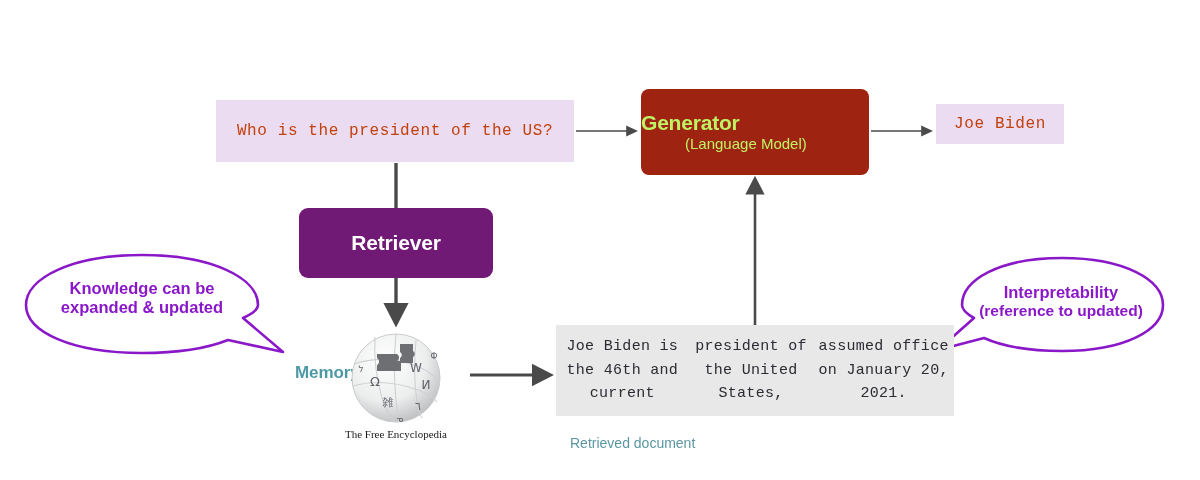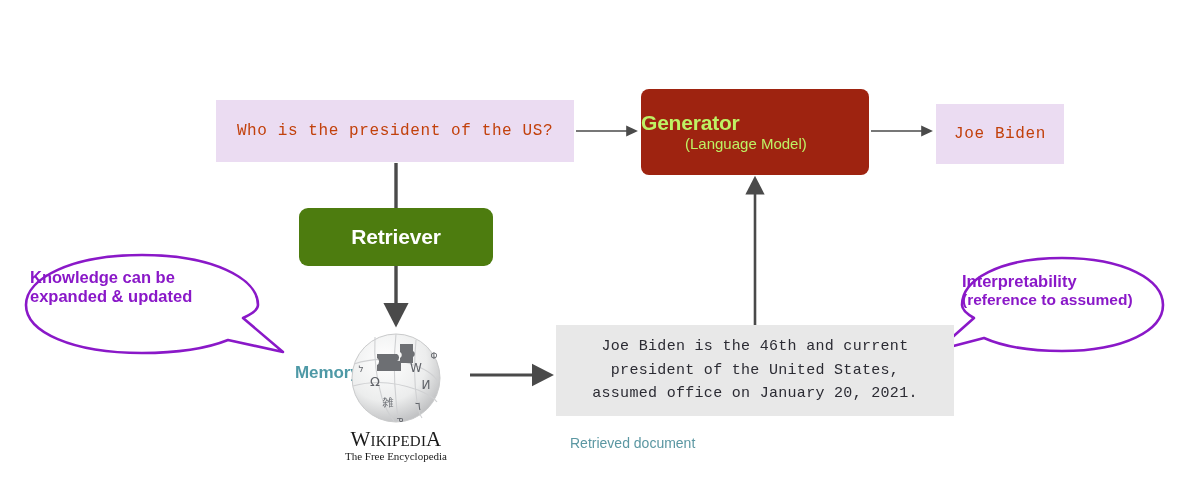--- a/index.html
+++ b/index.html
@@ -16,57 +16,57 @@
   }
 
   
   .lav-box{
     position:absolute;background:#EBDCF2;color:#c2410c;
     font-family:Liberation Mono, monospace;
     display:flex;align-items:center;justify-content:center;
     font-size:16px;letter-spacing:.6px;
   }
   #question-box{left:216px;top:100px;width:358px;height:62px;}
-  #answer-box{left:936px;top:104px;width:128px;height:60px;}
+  #answer-box{left:936px;top:104px;width:128px;height:40px;}
 
   #generator-box{
     position:absolute;left:641px;top:89px;width:228px;height:86px;
     background:#9E2310;border-radius:8px;color:#bef264;
     display:flex;flex-direction:column;align-items:flex-start;justify-content:center;
     line-height:1.12;
   }
   #generator-box .g-main{font-size:21px;font-weight:bold;letter-spacing:-.2px;}
   #generator-box .g-sub{font-size:15px;margin-top:2px;margin-left:44px;}
 
   #retriever-box{
-    position:absolute;left:299px;top:208px;width:194px;height:58px;
-    background:#4d7c0f;border-radius:9px;color:#fff;
+    position:absolute;left:299px;top:208px;width:194px;height:70px;
+    background:#701a75;border-radius:9px;color:#fff;
     display:flex;align-items:center;justify-content:center;
     font-size:21px;font-weight:bold;letter-spacing:-.2px;
   }
 
   #doc-box{
     position:absolute;left:556px;top:325px;width:398px;height:91px;
     background:#E8E8E8;color:#2b2b33;
     font-family:"Liberation Mono","DejaVu Sans Mono",monospace;
     font-size:15px;line-height:1.58;letter-spacing:.3px;
-    display:flex;flex-direction:column;align-items:center;justify-content:center;
+    display:flex;flex-direction:row;align-items:center;justify-content:center;
     text-align:center;
   }
   #doc-label{
     position:absolute;left:570px;top:435px;font-size:14px;color:#5B97A2;
   }
 
   #memory-label{
     position:absolute;left:251px;top:363px;font-size:17px;font-weight:bold;
     color:#4E99A6;letter-spacing:-.1px;margin-left:44px;
   }
 
   
-  .bubble-text{position:absolute;color:#8A18C8;}
+  .bubble-text{position:absolute;text-align:center;color:#8A18C8;margin-top:11px;}
   #bubble-left-text{left:30px;top:268px;width:224px;line-height:1.16;}
   #bubble-left-text .l1{font-size:16.5px;font-weight:bold;}
   #bubble-left-text .l2{font-size:14.5px;font-weight:bold;}
   #bubble-right-text{left:962px;top:272px;width:198px;line-height:1.16;}
   #bubble-right-text .l1{font-size:16.5px;font-weight:bold;}
   #bubble-right-text .l2{font-size:15.5px;font-weight:bold;}
 
   
   #wiki{position:absolute;left:330px;top:328px;width:132px;height:140px;}
   #wiki-word{
@@ -175,28 +175,27 @@
       <text class="glyph" x="45" y="58" font-size="13" text-anchor="middle">Ω</text>
       <text class="glyph" x="86" y="44" font-size="12" text-anchor="middle">W</text>
       <text class="glyph" x="96" y="61" font-size="12" text-anchor="middle">И</text>
       <text class="glyph" x="58" y="78" font-size="11" text-anchor="middle">雑</text>
       <text class="glyph" x="88" y="82" font-size="11" text-anchor="middle">٦</text>
       <text class="glyph" x="31" y="44" font-size="9" text-anchor="middle">ל</text>
       <text class="glyph" x="104" y="31" font-size="8" text-anchor="middle">Ф</text>
       <text class="glyph" x="70" y="94" font-size="8" text-anchor="middle">ᓀ</text>
     </svg>
     <div id="wiki-word">
-      <div class="wk">W<small>IKIPEDI</small>A</div>
       <div class="tagline">The Free Encyclopedia</div>
     </div>
   </div>
 
   <div class="bubble-text" id="bubble-left-text">
     <div class="l1">Knowledge can be</div>
     <div class="l1">expanded &amp; updated</div>
   </div>
 
   <div class="bubble-text" id="bubble-right-text">
     <div class="l1">Interpretability</div>
-    <div class="l2">(reference to assumed)</div>
+    <div class="l2">(reference to updated)</div>
   </div>
 
 </div>
 
 </body></html>

